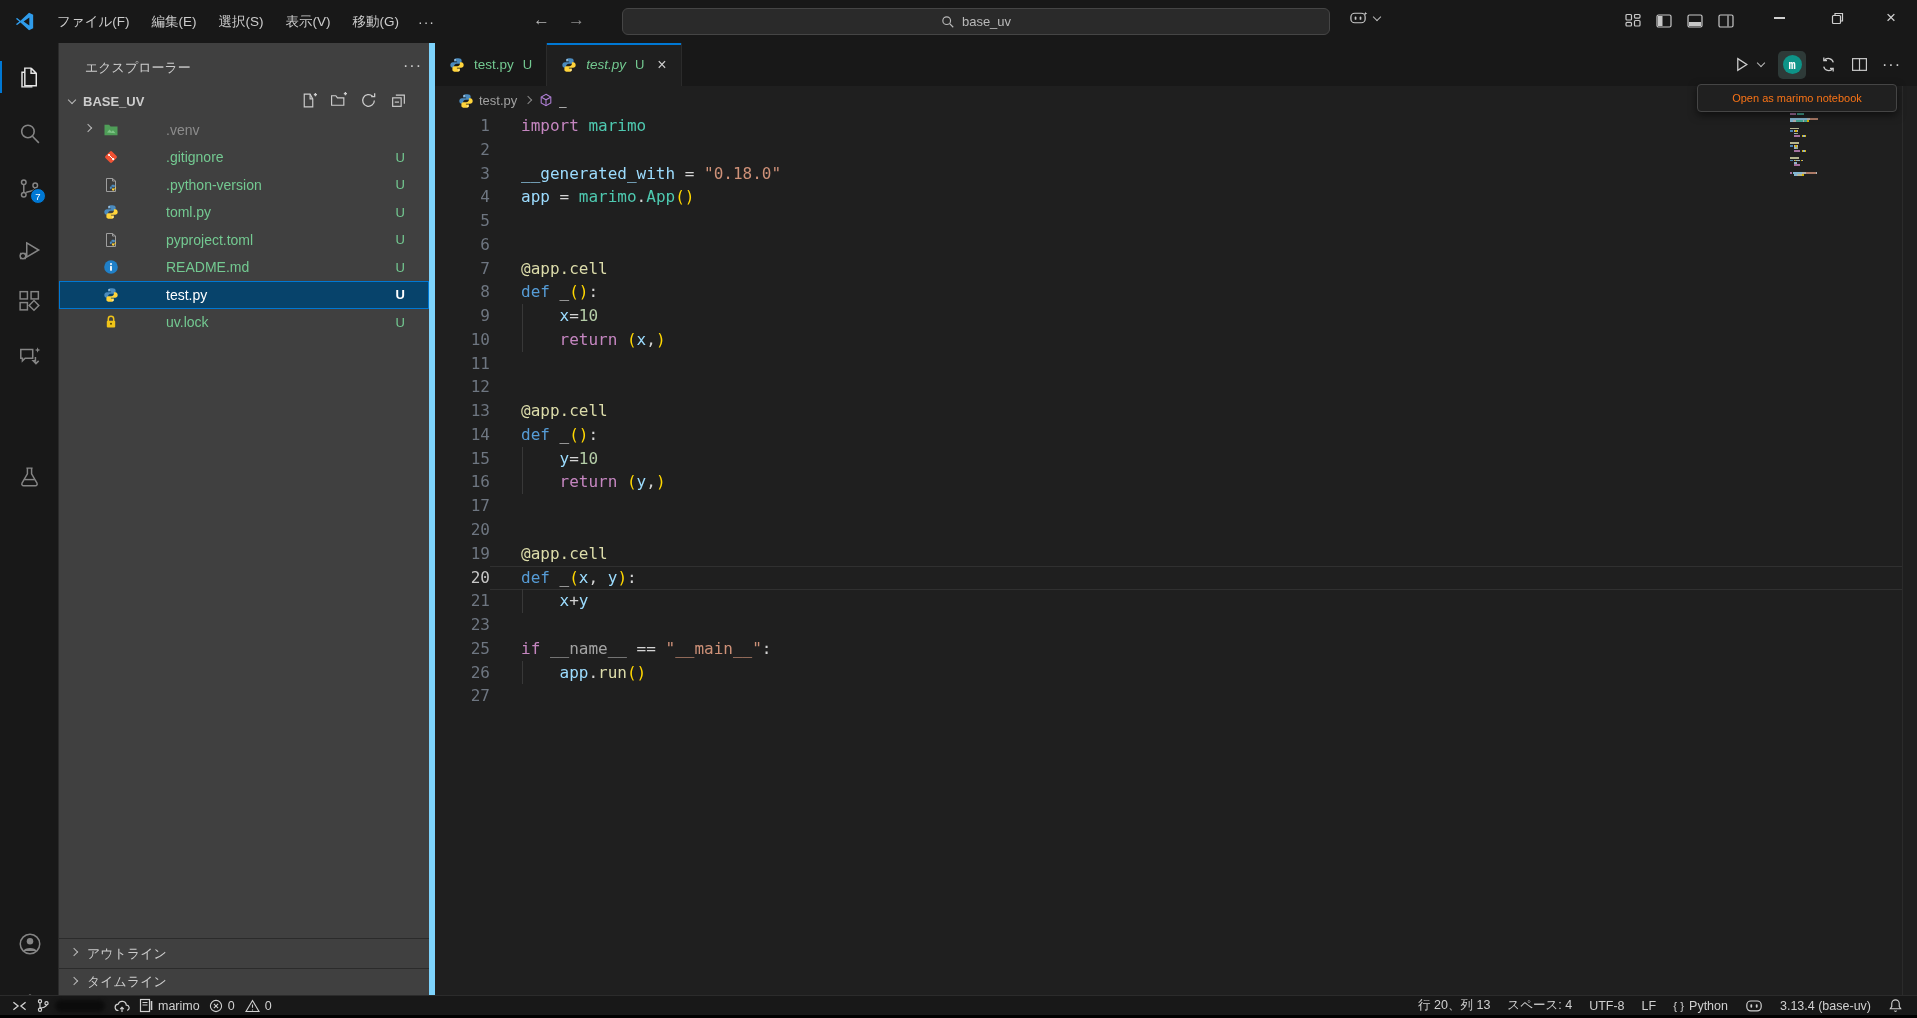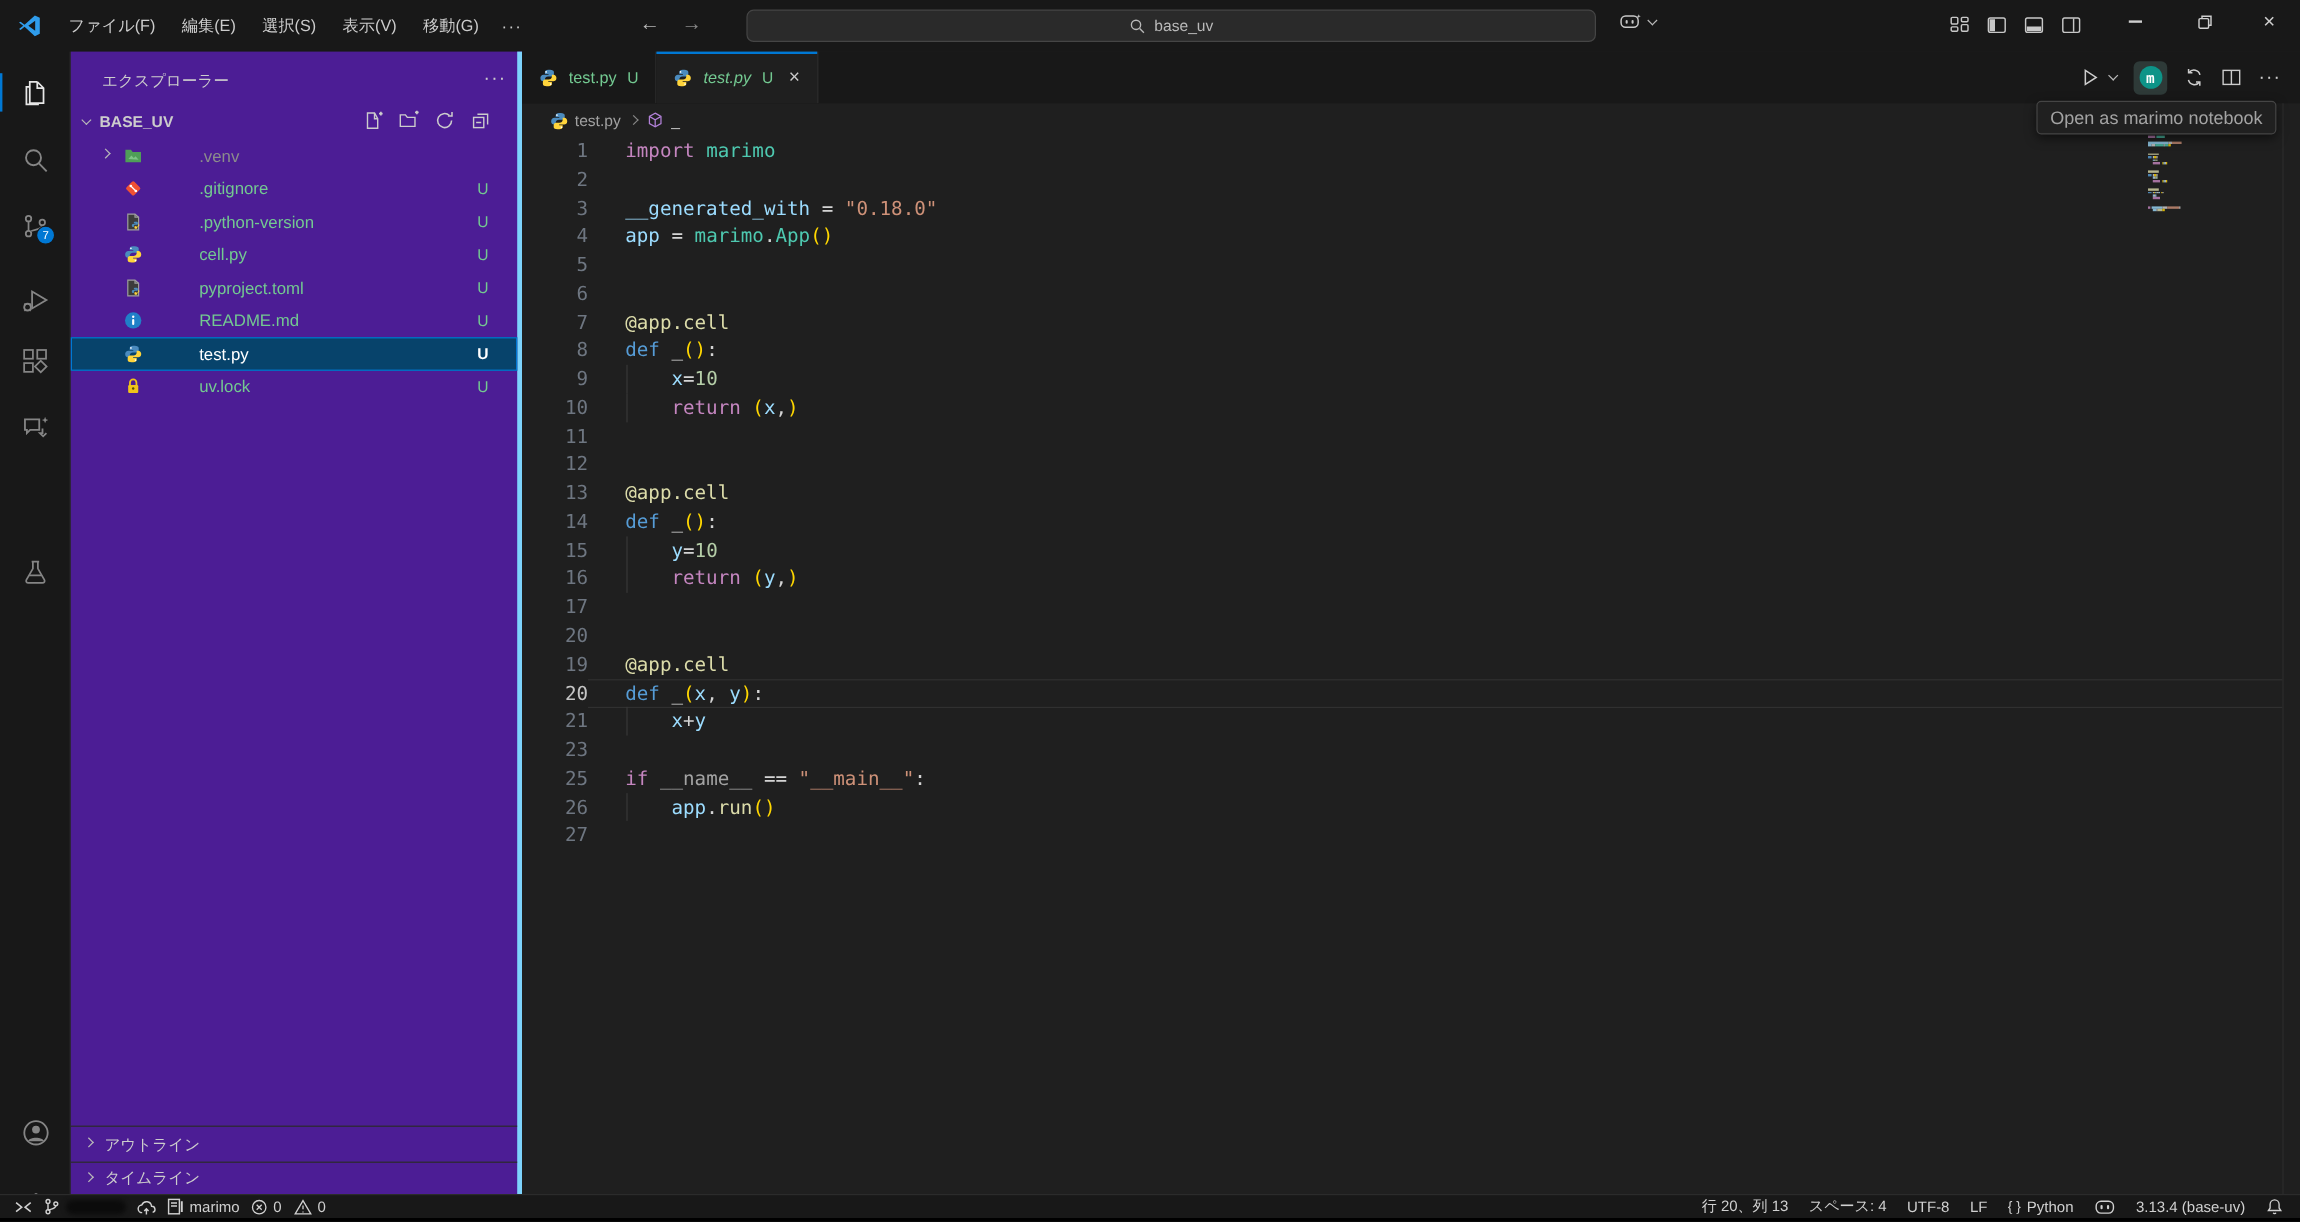--- a/index.html
+++ b/index.html
@@ -28,21 +28,21 @@
 
   
   #activitybar { position:absolute; left:0; top:43px; width:59px; height:952px; background:#181818; border-right:1px solid #2b2b2b; }
   .act-item { position:absolute; left:0; width:59px; height:48px; display:flex; align-items:center; justify-content:center; }
   .act-item svg { stroke:#858585; }
   .act-item.active svg { stroke:#e7e7e7; }
   .act-item.active::before { content:""; position:absolute; left:0; top:8px; width:2px; height:32px; background:#0078d4; }
   #scm-badge { position:absolute; left:30px; top:24px; min-width:16px; height:16px; border-radius:9px; background:#0078d4; color:#fff; font-size:9.5px; display:flex; align-items:center; justify-content:center; border:1px solid #181818; }
 
   
-  #sidebar { position:absolute; left:59px; top:43px; width:376px; height:952px; background:#4c1d95; border-right:4px solid #7dd3fc; }
+  #sidebar { position:absolute; left:59px; top:43px; width:376px; height:952px; background:#404040; border-right:6px solid #7dd3fc; }
   #sidebar-header { position:absolute; left:0; top:10px; width:100%; height:30px; }
   #sidebar-title { position:absolute; left:26px; top:6px; font-size:13px; color:#cccccc; }
   #sidebar-more { position:absolute; left:338px; top:2px; font-size:16px; color:#cccccc; letter-spacing:1px; padding:2px 6px; border-radius:4px; }
   #section-row { position:absolute; left:0; top:46px; width:100%; height:25px; display:flex; align-items:center; }
   #section-chevron { margin-left:10px; }
   #section-label { margin-left:8px; font-size:13px; font-weight:bold; color:#cccccc; }
   #section-actions { position:absolute; right:22px; top:3px; display:flex; gap:13px; }
   #tree { position:absolute; left:0; top:73px; width:100%; }
   .tree-row { position:relative; height:27.5px; display:flex; align-items:center; font-size:14px; color:#73c991; }
   .tree-row.selected { background:#07436b; outline:1px solid #0078d4; outline-offset:-1px; color:#ffffff; }
@@ -82,21 +82,21 @@
   .gutter { width:55px; text-align:right; color:#6e7681; flex:none; }
   .gutter.cur { color:#c6c6c6; }
   .code-text { margin-left:31px; white-space:pre; }
   .indent-guide { position:absolute; left:87px; top:0; bottom:0; width:1px; background:#383838; }
   #current-line { position:absolute; left:55px; width:1412px; height:23.78px; border-top:1px solid #303030; border-bottom:1px solid #303030; z-index:0; }
 
   #minimap { position:absolute; left:1355px; top:70px; width:34px; height:110px; }
   .mm-seg { position:absolute; height:1.8px; opacity:.8; }
   #overview-rule { position:absolute; left:1467px; top:43px; bottom:0; width:1px; background:#2b2b2b; }
 
-  #tooltip { position:absolute; left:1262px; top:41px; width:200px; height:28px; background:#202020; border:1px solid #454545; border-radius:4px; box-shadow:0 3px 9px rgba(0,0,0,.55); display:flex; align-items:center; justify-content:center; font-size:15px; color:#a3a3a3; z-index:10; }
+  #tooltip { position:absolute; left:1262px; top:41px; width:200px; height:28px; background:#202020; border:1px solid #454545; border-radius:4px; box-shadow:0 3px 9px rgba(0,0,0,.55); display:flex; align-items:center; justify-content:center; font-size:11px; color:#f97316; z-index:10; }
 
   
   #statusbar { position:absolute; left:0; top:995px; width:1917px; height:20px; background:#181818; border-top:1px solid #2b2b2b; display:flex; align-items:center; font-size:12.5px; color:#d0d0d0; }
   #status-left { display:flex; align-items:center; gap:9px; padding-left:12px; }
   #status-right { margin-left:auto; display:flex; align-items:center; gap:17px; padding-right:14px; }
   .status-item { display:flex; align-items:center; gap:5px; }
   #branch-blur { width:50px; height:12px; border-radius:6px; background:#0b0b0b; filter:blur(2px); }
   #bottom-strip { position:absolute; left:0; top:1015px; width:1917px; height:3px; background:#000; }
   svg { display:block; }
 </style>
@@ -299,21 +299,21 @@
         </div>
         <div class="tree-row">
           <span class="tree-icon">
             <svg width="16" height="16" viewBox="0 0 16 16">
               <path fill="#4b8bbe" d="M7.9 1.2c-2 0-2.8.9-2.8 1.9v1.5h3v.6H3.9C2.5 5.2 1.3 6.3 1.3 8s1.1 2.8 2.4 2.8h1.4V9.2c0-1.4 1.2-2.5 2.6-2.5h3c1.1 0 1.9-.9 1.9-2V3.1c0-1.1-1.3-1.9-3.2-1.9z"></path>
               <path fill="#ffd43b" d="M8.1 14.8c2 0 2.8-.9 2.8-1.9v-1.5h-3v-.6h4.2c1.4 0 2.6-1.1 2.6-2.8S13.6 5.2 12.3 5.2h-1.4v1.6c0 1.4-1.2 2.5-2.6 2.5h-3c-1.1 0-1.9.9-1.9 2v1.6c0 1.1 1.3 1.9 3.2 1.9z"></path>
               <circle cx="6.1" cy="2.9" r=".7" fill="#fff"></circle>
               <circle cx="9.9" cy="13.1" r=".7" fill="#fff"></circle>
             </svg>
           </span>
-          <span class="tree-label">cell.py</span>
+          <span class="tree-label">toml.py</span>
           <span class="tree-badge">U</span>
         </div>
         <div class="tree-row">
           <span class="tree-icon">
             <svg width="16" height="16" viewBox="0 0 16 16">
               <path d="M3.5 1.5h6L12.5 4v10.5h-9z" fill="#3c3c3c" stroke="#9e9e9e" stroke-width="1"></path>
               <path d="M9.5 1.5V4h3" fill="none" stroke="#9e9e9e" stroke-width="1"></path>
               <path fill="#4b8bbe" d="M9.5 8.2c-1 0-1.4.5-1.4 1v.7h1.5v.3H7.5c-.7 0-1.2.5-1.2 1.4s.5 1.4 1.2 1.4h.7v-.8c0-.7.6-1.2 1.3-1.2h1.5c.5 0 .9-.4.9-1v-.8c0-.5-.6-1-1.6-1z" transform="translate(1.2 .4) scale(.9)"></path>
               <path fill="#ffd43b" d="M10.6 14.6c1 0 1.4-.5 1.4-1v-.7h-1.5v-.3h2.1c.7 0 1.2-.5 1.2-1.4 0-.6-.3-1-.7-1.2v1c0 .7-.6 1.1-1.3 1.1H10.3c-.5 0-.9.5-.9 1v.6c0 .5.3.9 1.2.9z" transform="translate(.4 .2) scale(.92)"></path>
             </svg>

